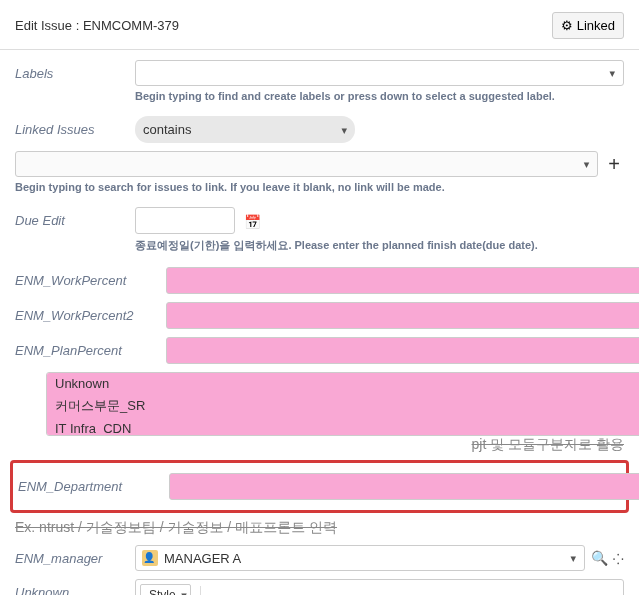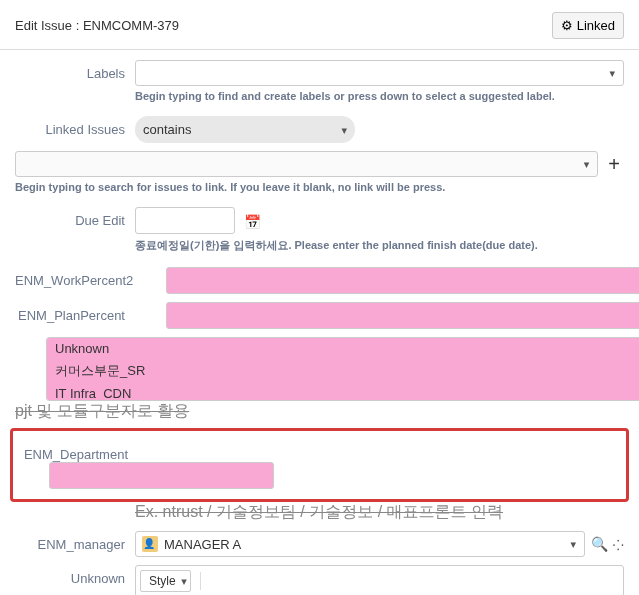--- a/index.html
+++ b/index.html
@@ -35,25 +35,26 @@
     }
     .form { padding-top: 8px; }
     .row {
       display: flex;
       align-items: flex-start;
       margin-bottom: 4px;
       padding: 2px 15px;
     }
     .label {
       width: 120px;
-      text-align: right;
+      text-align: left;
       padding-right: 10px;
       padding-top: 6px;
       color: #6b778c;
       font-size: 13px;
+      font-style: italic;
     }
     .field { flex: 1; }
     .hint {
       font-size: 11px;
       color: #6b778c;
       margin-top: 4px;
       margin-bottom: 6px;
       font-weight: bold;
     }
     .input, .select, .multiselect {
@@ -118,21 +119,20 @@
     }
     .multiselect .opt {
       padding: 3px 8px;
       font-size: 13px;
     }
     .highlight-row {
       border: 3px solid #d43a3a;
       border-radius: 4px;
       margin: 2px 10px 4px 10px;
       padding: 10px 5px;
-      flex-direction: column;
     }
     .manager-field {
       background: #fff;
       border: 1px solid #ccc;
       border-radius: 3px;
       padding: 4px 24px 4px 6px;
       display: flex;
       align-items: center;
       position: relative;
       flex: 1;
@@ -177,23 +177,24 @@
     .label-dropdown {
       width: 100%;
       border: 1px solid #ccc;
       border-radius: 3px;
       min-height: 26px;
       position: relative;
       padding: 5px 24px 5px 8px;
       background: #fff;
     }
     .strike-hint {
-      font-size: 16px;
+      font-size: 14px;
       color: #888;
       text-decoration: line-through;
+      text-align: right;
     }
   </style>
 </head>
 <body>
 
 <div class="header">
   <h1>Edit Issue : ENMCOMM-379</h1>
   <button class="configure-btn">
     <span>⚙</span>
     <span>Linked</span>
@@ -225,33 +226,39 @@
   <div class="row">
     <div class="field">
       <div class="issue-row-flex">
         <div class="dropdown-field">
           <span class="chevron">▾</span>
         </div>
         <button class="plus-btn">
           <span>+</span>
         </button>
       </div>
-      <div class="hint">Begin typing to search for issues to link. If you leave it blank, no link will be press.</div>
+      <div class="hint">Begin typing to search for issues to link. If you leave it blank, no link will be made.</div>
     </div>
   </div>
 
   <div class="row">
     <div class="label">Due Edit</div>
     <div class="field">
       <input type="text" class="date-input" style="">
       <span class="cal-icon">📅</span>
       <div class="hint">종료예정일(기한)을 입력하세요. Please enter the planned finish date(due date).</div>
     </div>
   </div>
 
+  <div class="row">
+    <div class="label">ENM_WorkPercent</div>
+    <div class="field">
+      <input type="text" class="input" style="">
+    </div>
+  </div>
 
   <div class="row">
     <div class="label">ENM_WorkPercent2</div>
     <div class="field">
       <input type="text" class="input" style="">
     </div>
   </div>
 
   <div class="row">
     <div class="label">ENM_PlanPercent</div>
@@ -271,21 +278,21 @@
     </div>
   </div>
 
   <div class="row highlight-row">
     <div class="label">ENM_Department</div>
     <div class="field">
       <input type="text" class="input" style="">
     </div>
   </div>
 
-  <div class="row" style="margin-top:-6px;">
+  <div class="row" style="margin-top:-6px;flex-direction:column;">
     <div class="label"></div>
     <div class="field">
       <div class="strike-hint">Ex. ntrust / 기술정보팀 / 기술정보 / 매표프론트 인력</div>
     </div>
   </div>
 
   <div class="row">
     <div class="label">ENM_manager</div>
     <div class="field" style="display:flex;align-items:center;">
       <div class="manager-field">

